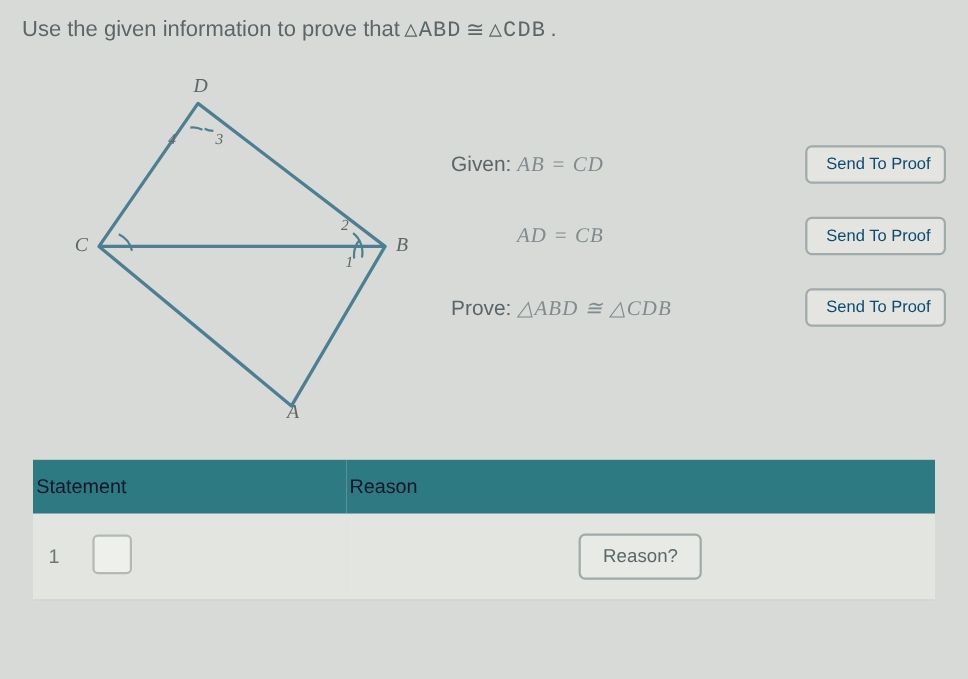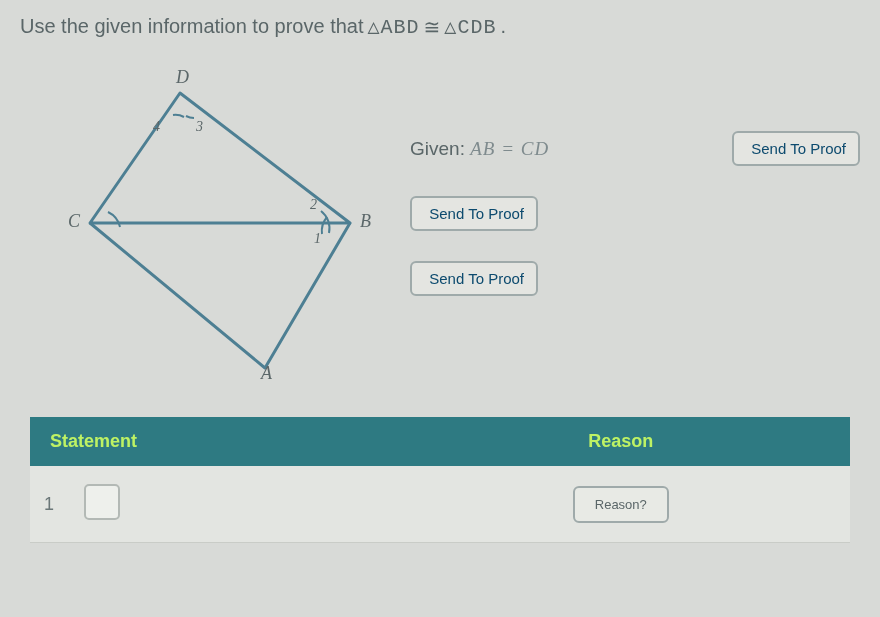--- a/index.html
+++ b/index.html
@@ -49,27 +49,27 @@
       color: #0c4a6e;
       cursor: pointer;
       white-space: nowrap;
       min-width: 128px;
       text-align: right;
     }
     .table-wrap { margin-top: 20px; padding: 0 30px; }
     .proof-table { width: 100%; border-collapse: collapse; }
     .proof-table thead th {
       background: #2e7a82;
-      color: #bef264;
-      font-weight: 700;
+      color: #0f172a;
+      font-weight: 400;
       font-size: 18px;
-      padding: 14px 20px;
+      padding: 14px 3px;
       text-align: left;
     }
-    .proof-table thead th:last-child { text-align: center; }
+    .proof-table thead th:last-child { }
     .proof-table tbody td {
       padding: 18px 14px;
       background: #e3e5e1;
       border-bottom: 1px solid #c9ccc7;
       vertical-align: middle;
     }
     .row-num { width: 40px; font-size: 18px; color: #6b7778; padding-left: 6px; }
     .stmt-box {
       width: 36px;
       height: 36px;
@@ -77,21 +77,21 @@
       border-radius: 5px;
       background: #eef0ec;
       display: inline-block;
       cursor: pointer;
     }
     .reason-btn {
       border: 2px solid #9faaaa;
       border-radius: 6px;
       background: #e8eae5;
       padding: 9px 20px;
-      font-size: 13px;
+      font-size: 17px;
       color: #5a6668;
       cursor: pointer;
     }
     .reason-cell { text-align: center; }
     svg { position: absolute; top: 0; left: 0; }
     .vlabel {
       position: absolute;
       font-family: Georgia, serif;
       font-style: italic;
       font-size: 18px;
@@ -144,23 +144,30 @@
 
     <div class="right-area">
       <div class="info-row">
         <div class="info-text">
           <span class="info-label">Given:</span>
           <span class="info-math">AB = CD</span>
         </div>
         <button class="send-btn">Send To Proof</button>
       </div>
       <div class="info-row">
+        <div class="info-text" style="padding-left:60px;">
+          <span class="info-math">AD = CB</span>
+        </div>
         <button class="send-btn">Send To Proof</button>
       </div>
       <div class="info-row">
+        <div class="info-text">
+          <span class="info-label">Prove:</span>
+          <span class="info-math">△ABD ≅ △CDB</span>
+        </div>
         <button class="send-btn">Send To Proof</button>
       </div>
     </div>
   </div>
 </div>
 
 <div class="table-wrap">
   <table class="proof-table">
     <thead>
       <tr>

